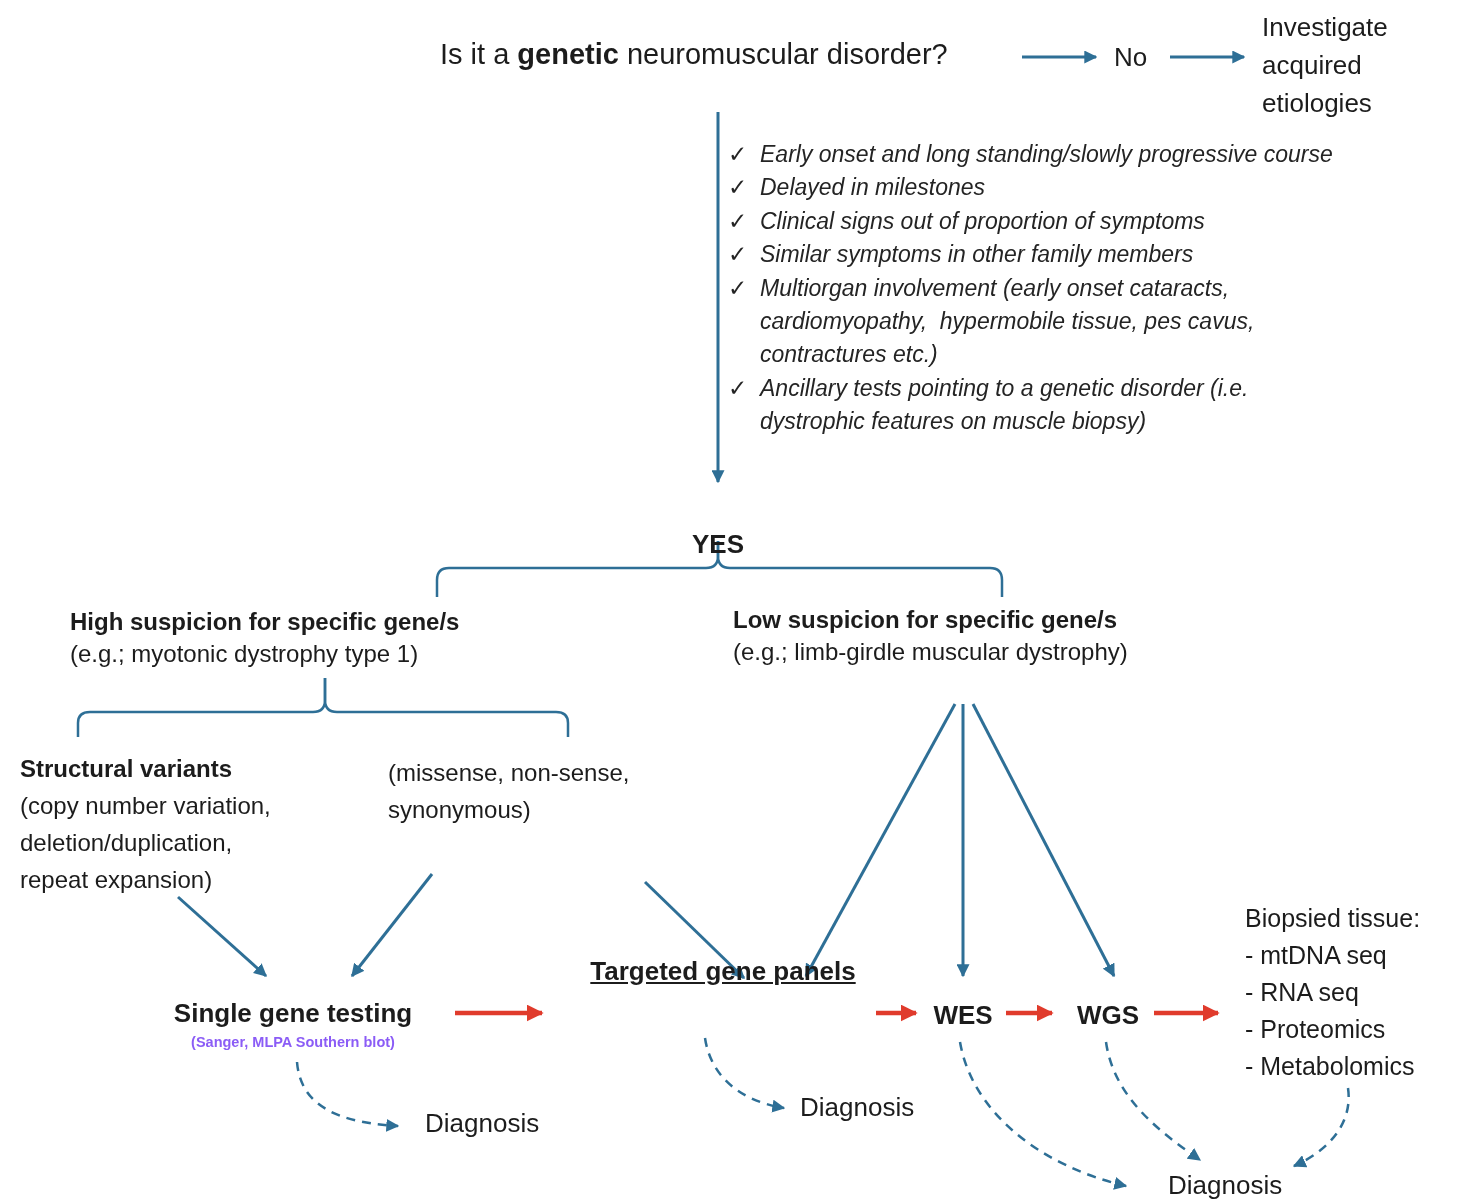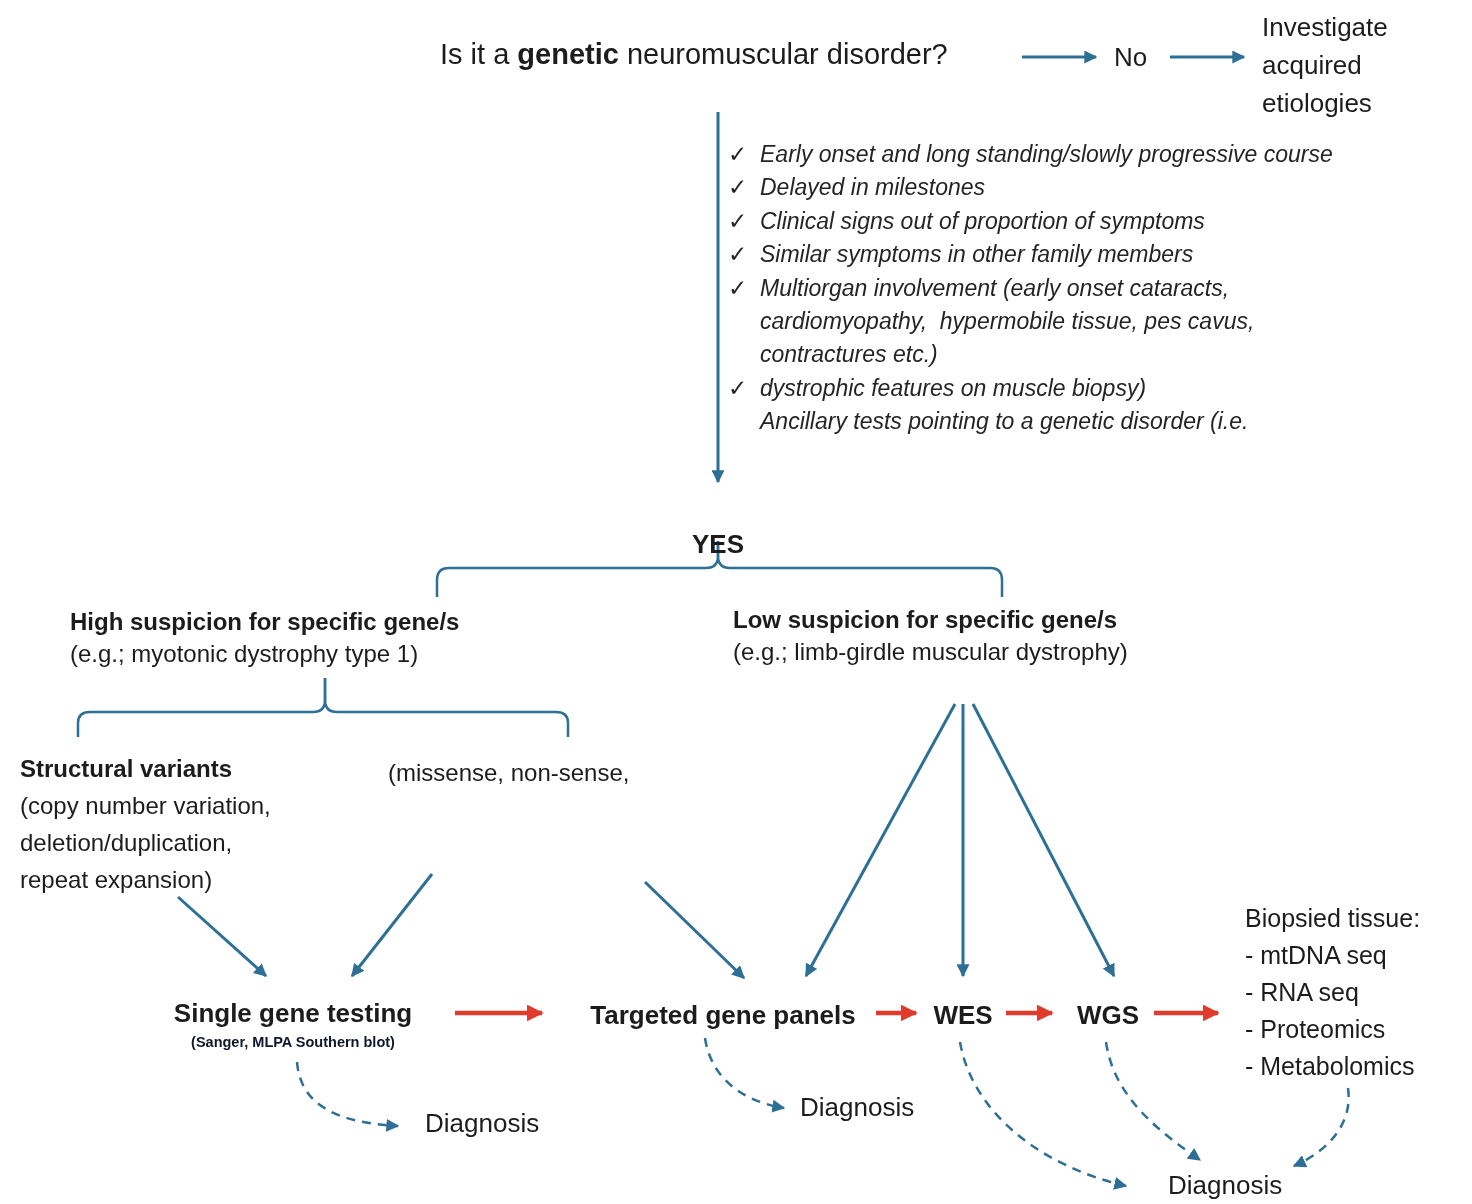--- a/index.html
+++ b/index.html
@@ -31,22 +31,22 @@
   .low-suspicion  { left:733px; top:604px; width:470px; }
 
   .variant-block { font-size:24px; line-height:37px; }
   .v-title { font-weight:bold; display:block; }
   .v-line { display:block; }
   .structural { left:20px; top:750px; }
   .snv { left:388px; top:754px; }
 
   .test-label { font-size:26px; font-weight:bold; text-align:center; }
   .sgt { left:165px; top:998px; width:256px; }
-  .sgt-sub { display:block; font-size:14.5px; font-weight:bold; color:#0f172a; margin-top:5px; letter-spacing:0; }
-  .panels { left:578px; top:1000px; width:290px; }
+  .sgt-sub { display:block; font-size:14.5px; font-weight:bold; color:#8b5cf6; margin-top:5px; letter-spacing:0; }
+  .panels { left:578px; top:956px; width:290px;text-decoration:underline; }
   .wes { left:930px; top:1000px; width:66px; }
   .wgs { left:1070px; top:1000px; width:76px; }
 
   .biopsy { left:1245px; top:900px; font-size:25px; line-height:37px; }
   .biopsy .b-line { display:block; }
 
   .diagnosis { font-size:26px; }
   .diag1 { left:425px; top:1108px; }
   .diag2 { left:800px; top:1092px; }
   .diag3 { left:1168px; top:1170px; }
@@ -134,22 +134,22 @@
       <span class="check">✓</span>
       <span class="check-lines">
         <span class="cl">Multiorgan involvement (early onset cataracts,</span>
         <span class="cl">cardiomyopathy,  hypermobile tissue, pes cavus,</span>
         <span class="cl">contractures etc.)</span>
       </span>
     </div>
     <div class="check-item">
       <span class="check">✓</span>
       <span class="check-lines">
+        <span class="cl">Ancillary tests pointing to a genetic disorder (i.e.</span>
         <span class="cl">dystrophic features on muscle biopsy)</span>
-        <span class="cl">Ancillary tests pointing to a genetic disorder (i.e.</span>
       </span>
     </div>
   </div>
 
   <div class="node yes-label">YES</div>
 
   <div class="node branch-header high-suspicion">
     <span class="bh-title">High suspicion for specific gene/s</span>
     <span class="bh-sub">(e.g.; myotonic dystrophy type 1)</span>
   </div>
@@ -159,20 +159,21 @@
   </div>
 
   <div class="node variant-block structural">
     <span class="v-title">Structural variants</span>
     <span class="v-line">(copy number variation,</span>
     <span class="v-line">deletion/duplication,</span>
     <span class="v-line">repeat expansion)</span>
   </div>
   <div class="node variant-block snv">
     <span class="v-line">(missense, non-sense,</span>
+    <span class="v-line">synonymous)</span>
   </div>
 
   <div class="node test-label sgt">
     <span>Single gene testing</span>
     <span class="sgt-sub">(Sanger, MLPA Southern blot)</span>
   </div>
   <div class="node test-label panels">Targeted gene panels</div>
   <div class="node test-label wes">WES</div>
   <div class="node test-label wgs">WGS</div>
 

